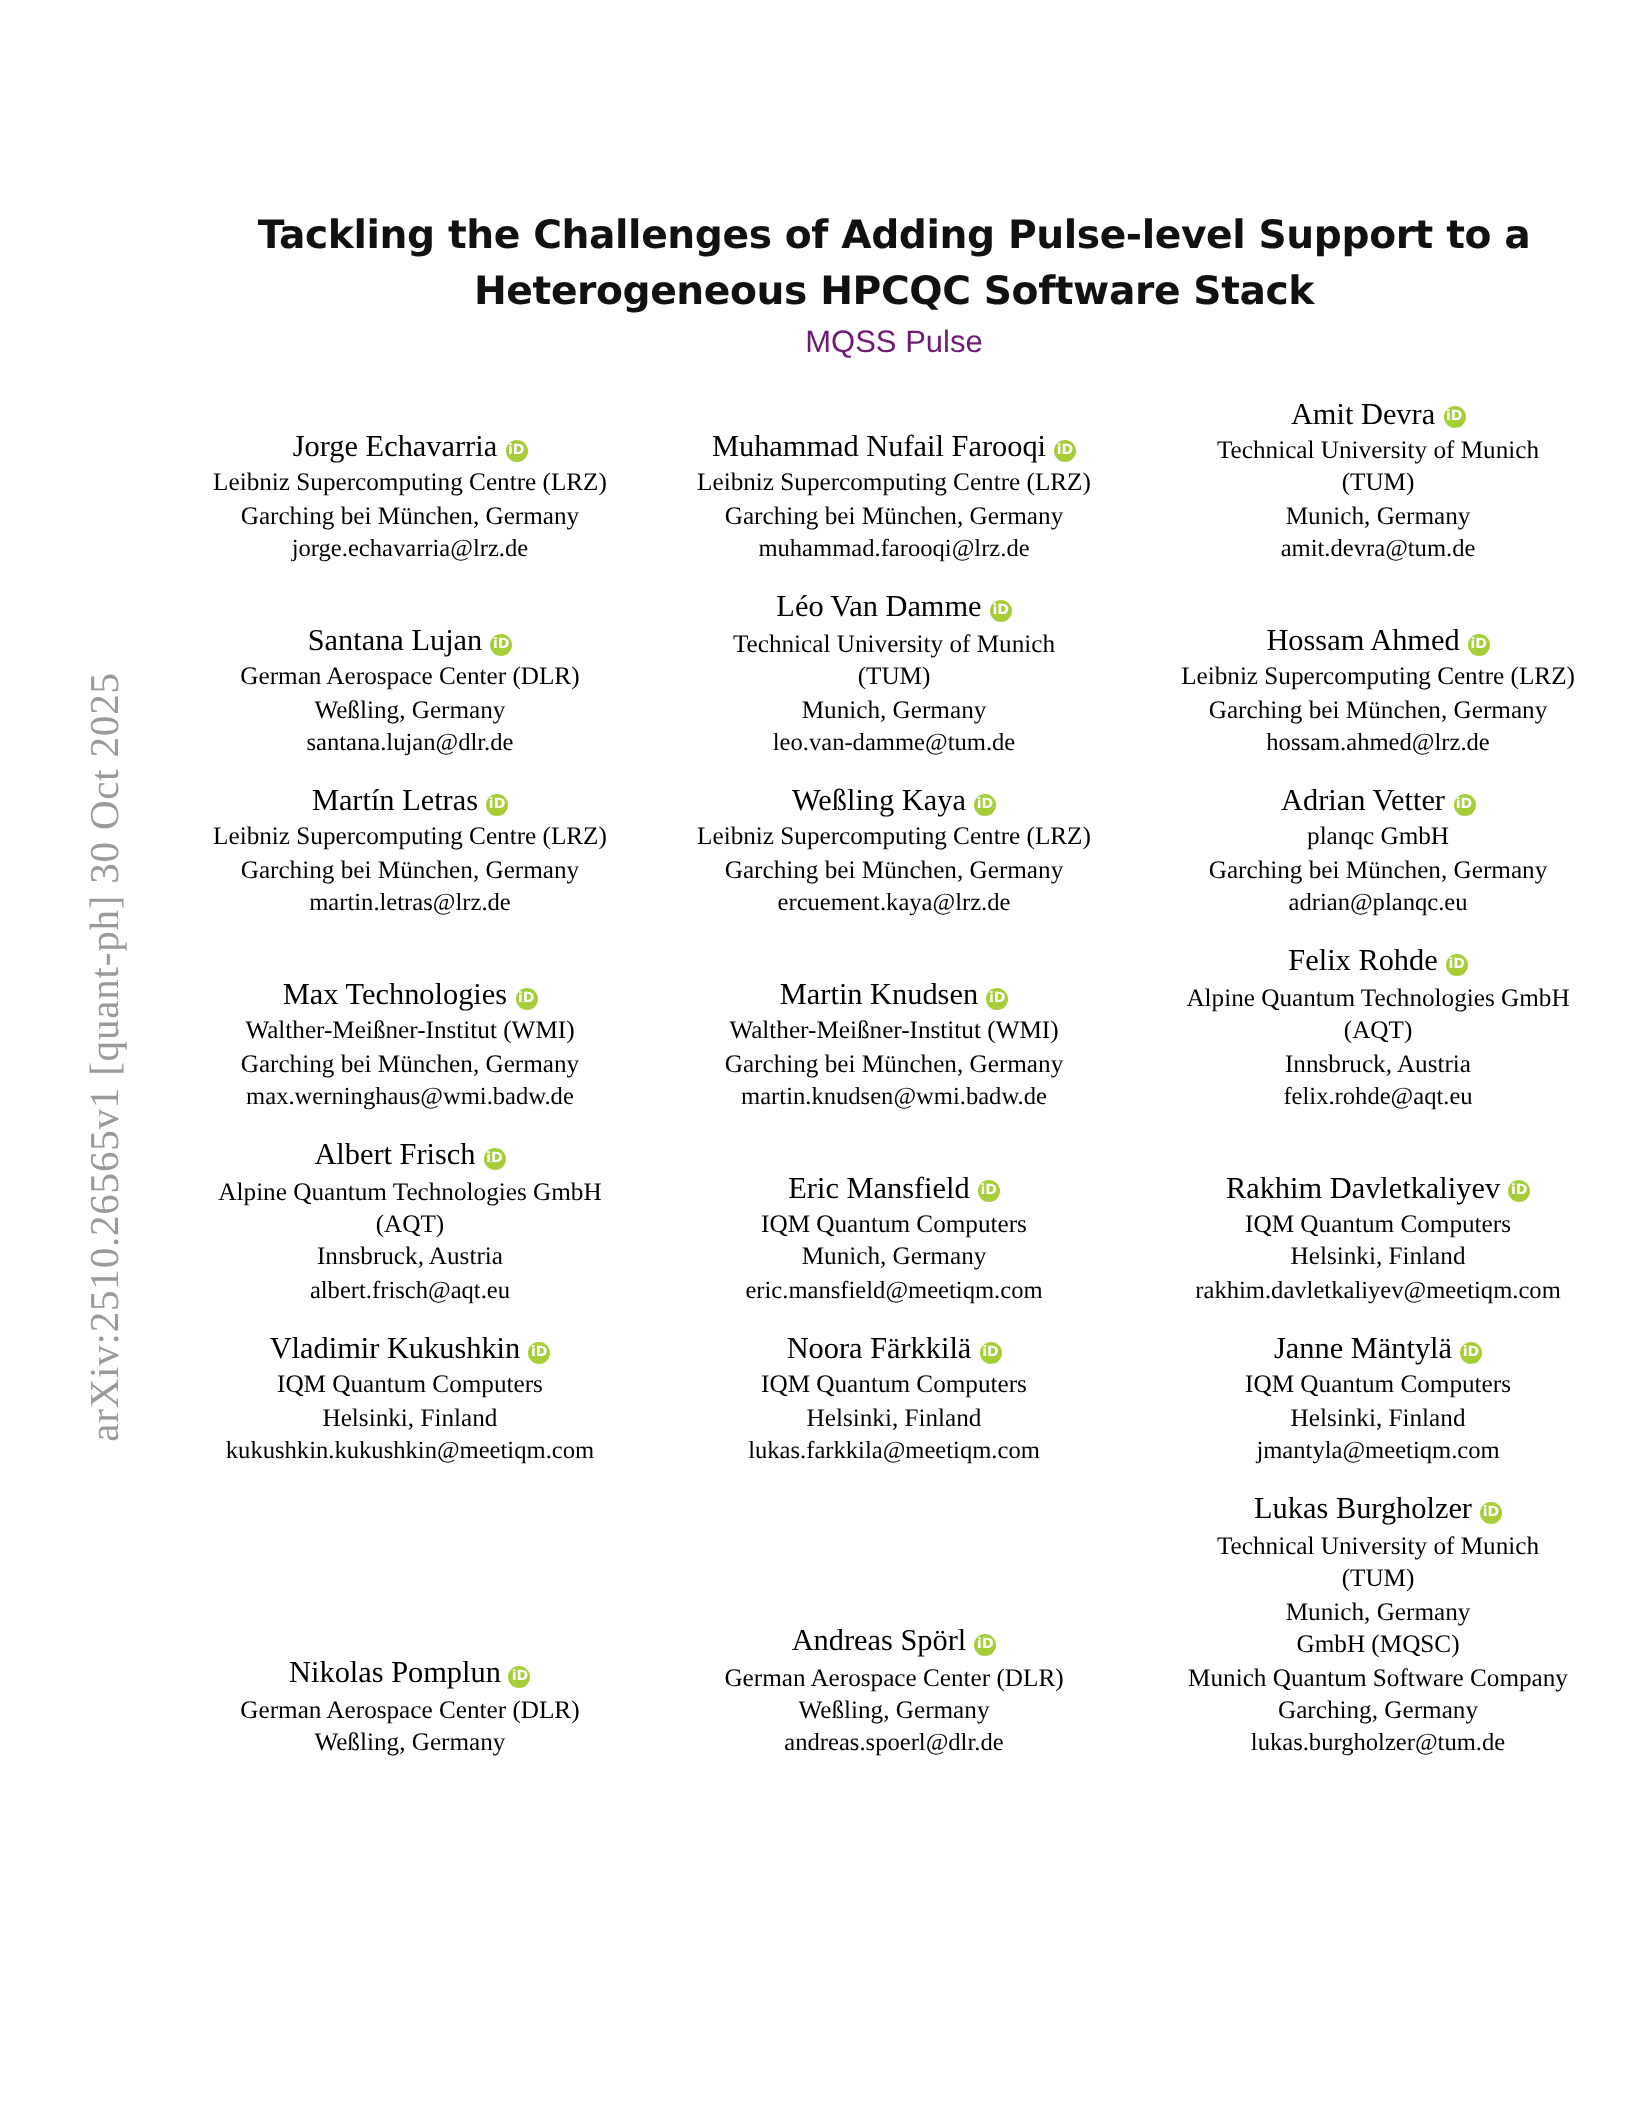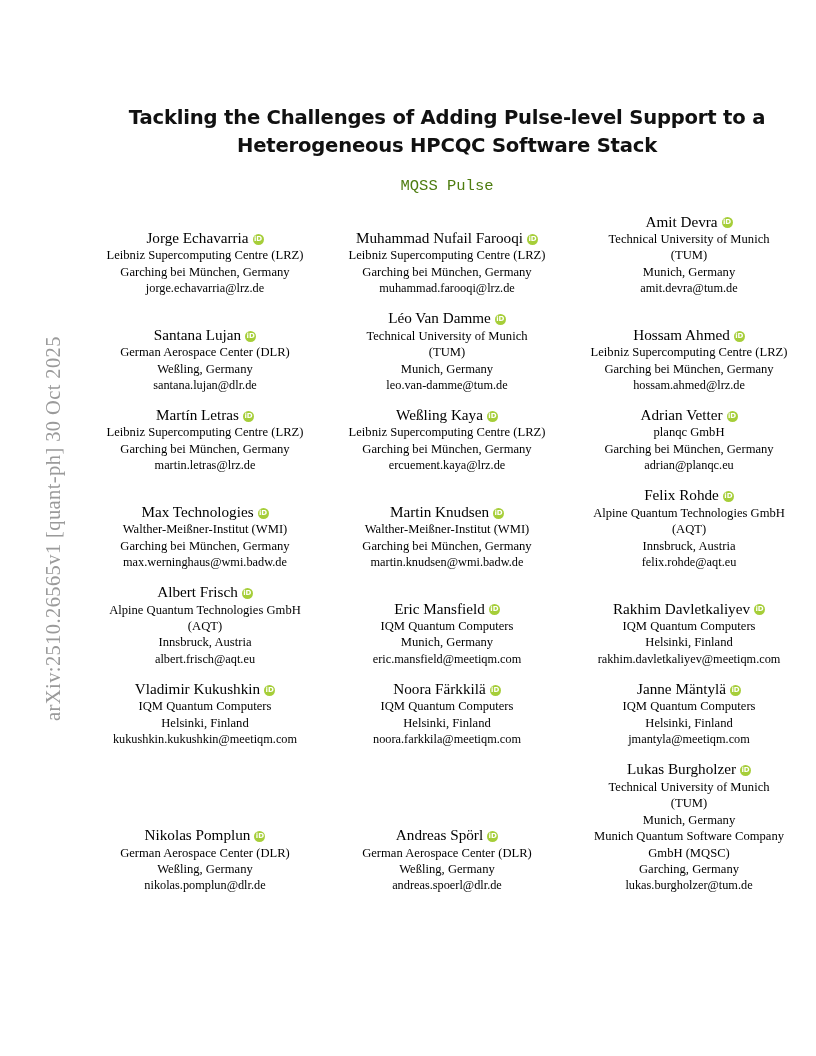--- a/index.html
+++ b/index.html
@@ -54,24 +54,24 @@
   #paper-title {
     font-family: "DejaVu Sans", sans-serif;
     font-weight: bold;
     font-size: 19.6px;
     line-height: 1.42;
     letter-spacing: -0.2px;
     margin: 0;
     color: #111111;
   }
   #group-name {
-    margin-top: 17px;
-    font-family: Liberation Mono, monospace;
+    margin-top: 3px;
+    font-family: Liberation Sans, sans-serif;
     font-size: 15.5px;
-    color: #4d7c0f;
+    color: #701a75;
   }
 
   #authors {
     margin-top: 18px;
     padding: 0 6px;
   }
   .author-row {
     display: flex;
     flex-direction: row;
     align-items: flex-end;
@@ -314,61 +314,60 @@
         <div class="affil-line">Helsinki, Finland</div>
         <div class="email-line">kukushkin.kukushkin@meetiqm.com</div>
       </div>
       <div class="author-cell">
         <div class="author-name-line">
           <span class="author-name">Noora Färkkilä</span>
           <span class="orcid-icon"></span>
         </div>
         <div class="affil-line">IQM Quantum Computers</div>
         <div class="affil-line">Helsinki, Finland</div>
-        <div class="email-line">noora.farkkila@meetiqm.com</div>
+        <div class="email-line">lukas.farkkila@meetiqm.com</div>
       </div>
       <div class="author-cell">
         <div class="author-name-line">
           <span class="author-name">Janne Mäntylä</span>
           <span class="orcid-icon"></span>
         </div>
         <div class="affil-line">IQM Quantum Computers</div>
         <div class="affil-line">Helsinki, Finland</div>
         <div class="email-line">jmantyla@meetiqm.com</div>
       </div>
     </div>
 
     <div class="author-row">
       <div class="author-cell">
         <div class="author-name-line">
           <span class="author-name">Nikolas Pomplun</span>
           <span class="orcid-icon"></span>
         </div>
         <div class="affil-line">German Aerospace Center (DLR)</div>
         <div class="affil-line">Weßling, Germany</div>
-        <div class="email-line">nikolas.pomplun@dlr.de</div>
       </div>
       <div class="author-cell">
         <div class="author-name-line">
           <span class="author-name">Andreas Spörl</span>
           <span class="orcid-icon"></span>
         </div>
         <div class="affil-line">German Aerospace Center (DLR)</div>
         <div class="affil-line">Weßling, Germany</div>
         <div class="email-line">andreas.spoerl@dlr.de</div>
       </div>
       <div class="author-cell">
         <div class="author-name-line">
           <span class="author-name">Lukas Burgholzer</span>
           <span class="orcid-icon"></span>
         </div>
         <div class="affil-line">Technical University of Munich</div>
         <div class="affil-line">(TUM)</div>
         <div class="affil-line">Munich, Germany</div>
+        <div class="affil-line">GmbH (MQSC)</div>
         <div class="affil-line">Munich Quantum Software Company</div>
-        <div class="affil-line">GmbH (MQSC)</div>
         <div class="affil-line">Garching, Germany</div>
         <div class="email-line">lukas.burgholzer@tum.de</div>
       </div>
     </div>
 
   </div>
 </div>
 
 </body></html>

